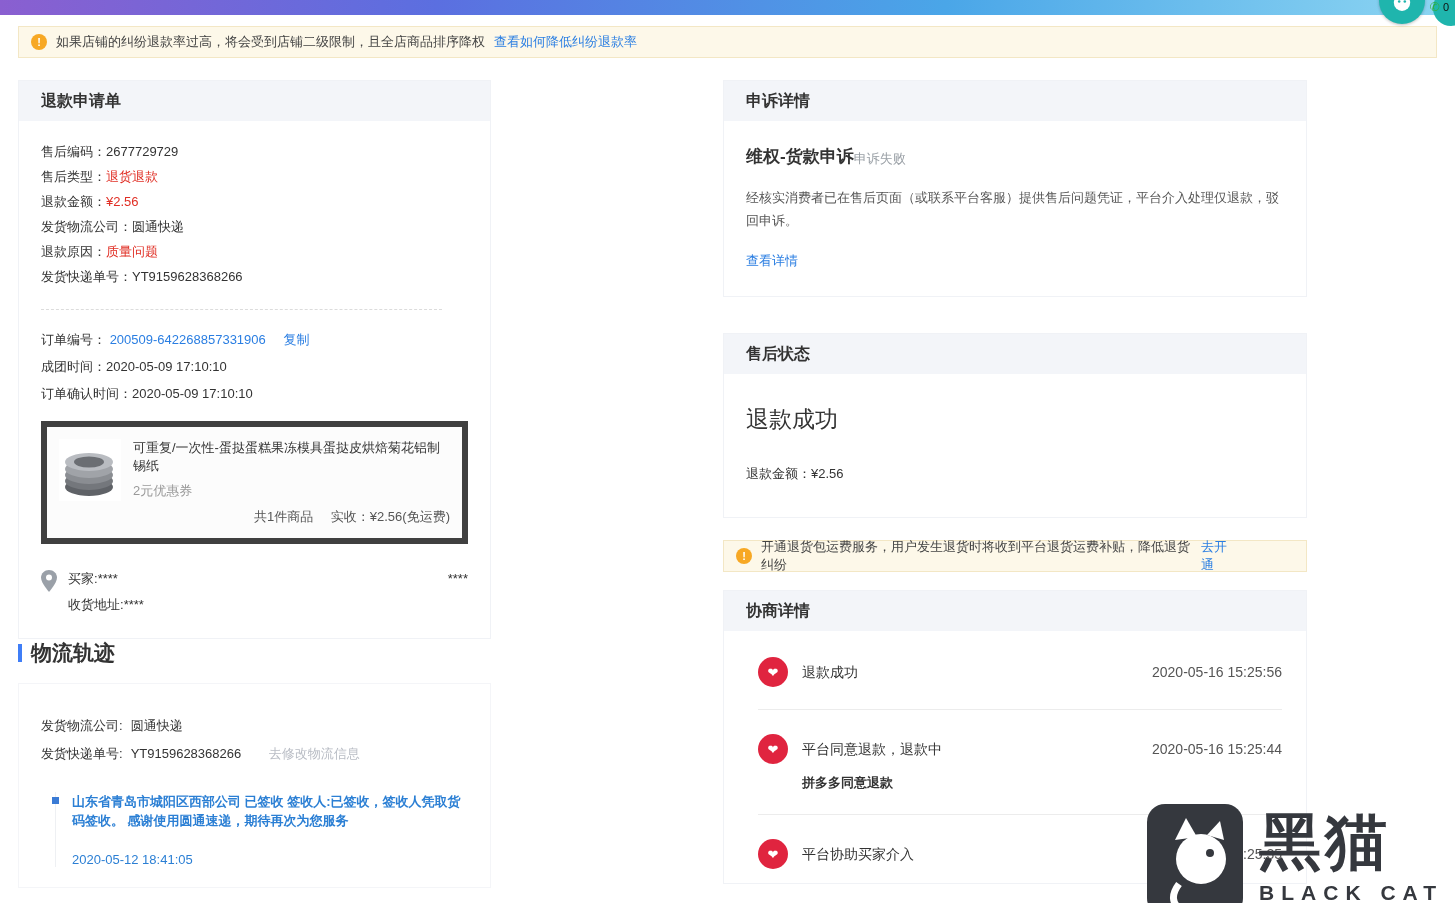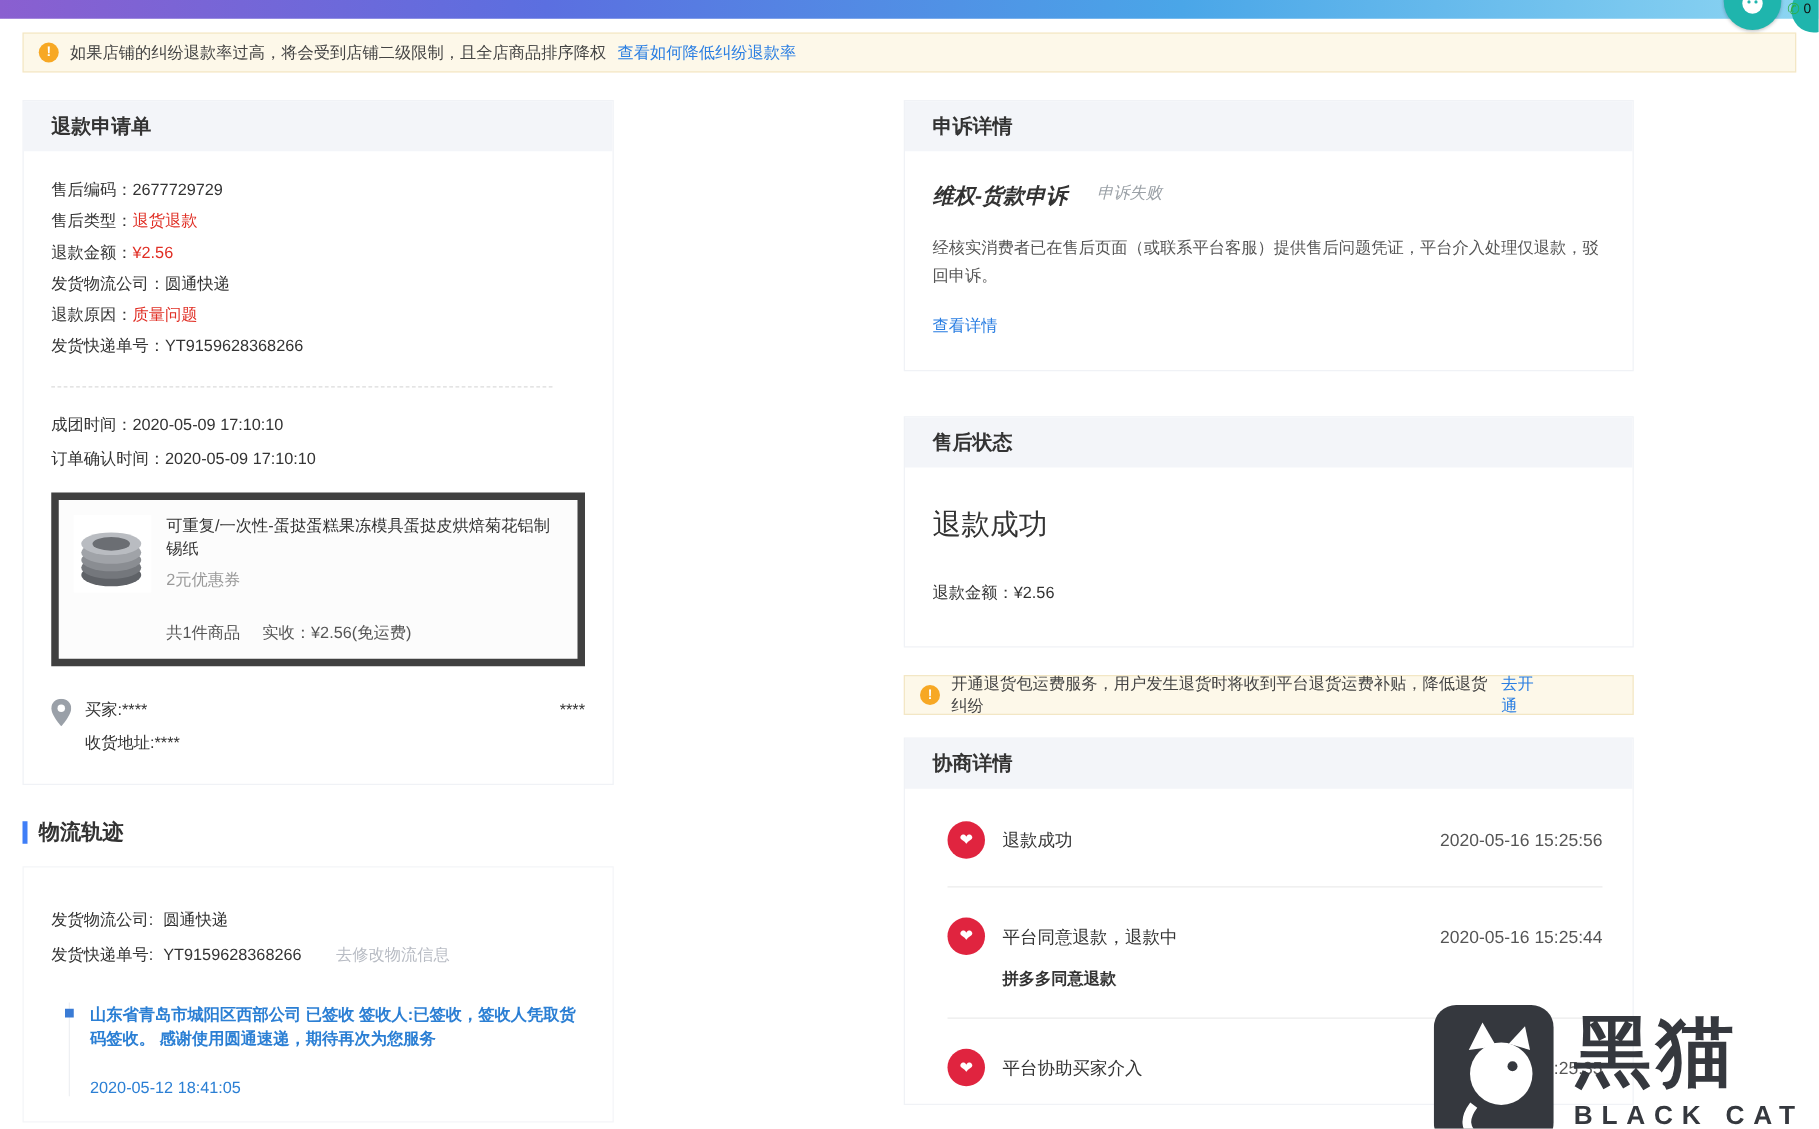--- a/index.html
+++ b/index.html
@@ -39,43 +39,43 @@
   .dashed { border-top:1px dashed #dcdcdc; margin:20px 0 16px 0; width:94%; }
   .kv-order { line-height:27px; }
 
   
   .product-card { margin-top:14px; border:6px solid #404040; background:#fcfcfc; padding:12px; display:flex; gap:12px; }
   .product-img { width:62px; height:62px; flex:none; background:#fff; }
   .product-info { flex:1; min-width:0; }
   .product-title { color:#333; line-height:18px; }
   .product-coupon { color:#999; margin-top:7px; }
   .product-spec { color:#333; font-weight:bold; margin-top:7px; }
-  .product-summary { color:#555; margin-top:24px; }
+  .product-summary { text-align:right; color:#555; margin-top:8px; }
   .product-summary .paid { margin-left:14px; }
 
   
   .buyer { position:relative; margin-top:22px; padding-left:27px; }
   .pin { position:absolute; left:0; top:4px; }
   .buyer-row { display:flex; justify-content:space-between; line-height:26px; }
 
   
-  .section-title { display:flex; align-items:center; gap:9px; margin-top:26px; font-size:17px; font-weight:bold; color:#333; }
+  .section-title { display:flex; align-items:center; gap:9px; font-size:21px; font-weight:bold; color:#333; }
   .blue-bar { width:4px; height:18px; background:#3f7ef7; }
   .logistics-panel { margin-top:16px; border:1px solid #f4f5f8; padding:28px 22px 20px; }
   .log-row { line-height:28px; }
   .log-row .val { margin-left:8px; }
   .modify { color:#b8bcc4; margin-left:24px; }
   .trace { position:relative; margin:24px 0 0 14px; padding-left:16px; border-left:1px solid #eef0f3; }
   .trace-bullet { position:absolute; left:-4px; top:5px; width:7px; height:7px; background:#3a7bd5; }
   .trace-text { color:#2b7fd4; font-weight:bold; line-height:19px; max-width:408px; }
   .trace-time { color:#2b7fd4; margin-top:22px; }
 
   
   .appeal-body { padding:24px 22px 26px; }
-  .appeal-sub { display:flex; align-items:flex-start; gap:24px;font-style:italic; }
+  .appeal-sub { display:flex; align-items:flex-end; gap:0; }
   .appeal-name { font-size:17px; font-weight:bold; color:#333; }
   .appeal-status { color:#9aa0a6; }
   .appeal-desc { margin-top:18px; color:#555; line-height:23px; max-width:620px; }
   .appeal-link { display:inline-block; margin-top:20px; }
 
   
   .status-panel { margin-top:36px; }
   .status-body { padding:30px 22px 34px; }
   .status-big { font-size:23px; color:#333; font-weight:500; }
   .status-amount { margin-top:30px; }
@@ -147,20 +147,25 @@
         </div>
         <div class="kv">
           <span class="label">退款原因：</span><span class="red">质量问题</span>
         </div>
         <div class="kv">
           <span class="label">发货快递单号：</span><span>YT9159628368266</span>
         </div>
 
         <div class="dashed"></div>
 
+        <div class="kv kv-order">
+          <span class="label">订单编号：</span>
+          <a class="link">200509-642268857331906</a>
+          <a class="link" style="margin-left:14px;">复制</a>
+        </div>
         <div class="kv kv-order">
           <span class="label">成团时间：</span><span>2020-05-09 17:10:10</span>
         </div>
         <div class="kv kv-order">
           <span class="label">订单确认时间：</span><span>2020-05-09 17:10:10</span>
         </div>
 
         <div class="product-card">
           <div class="product-img">
             <svg viewBox="0 0 62 62" width="62" height="62">

